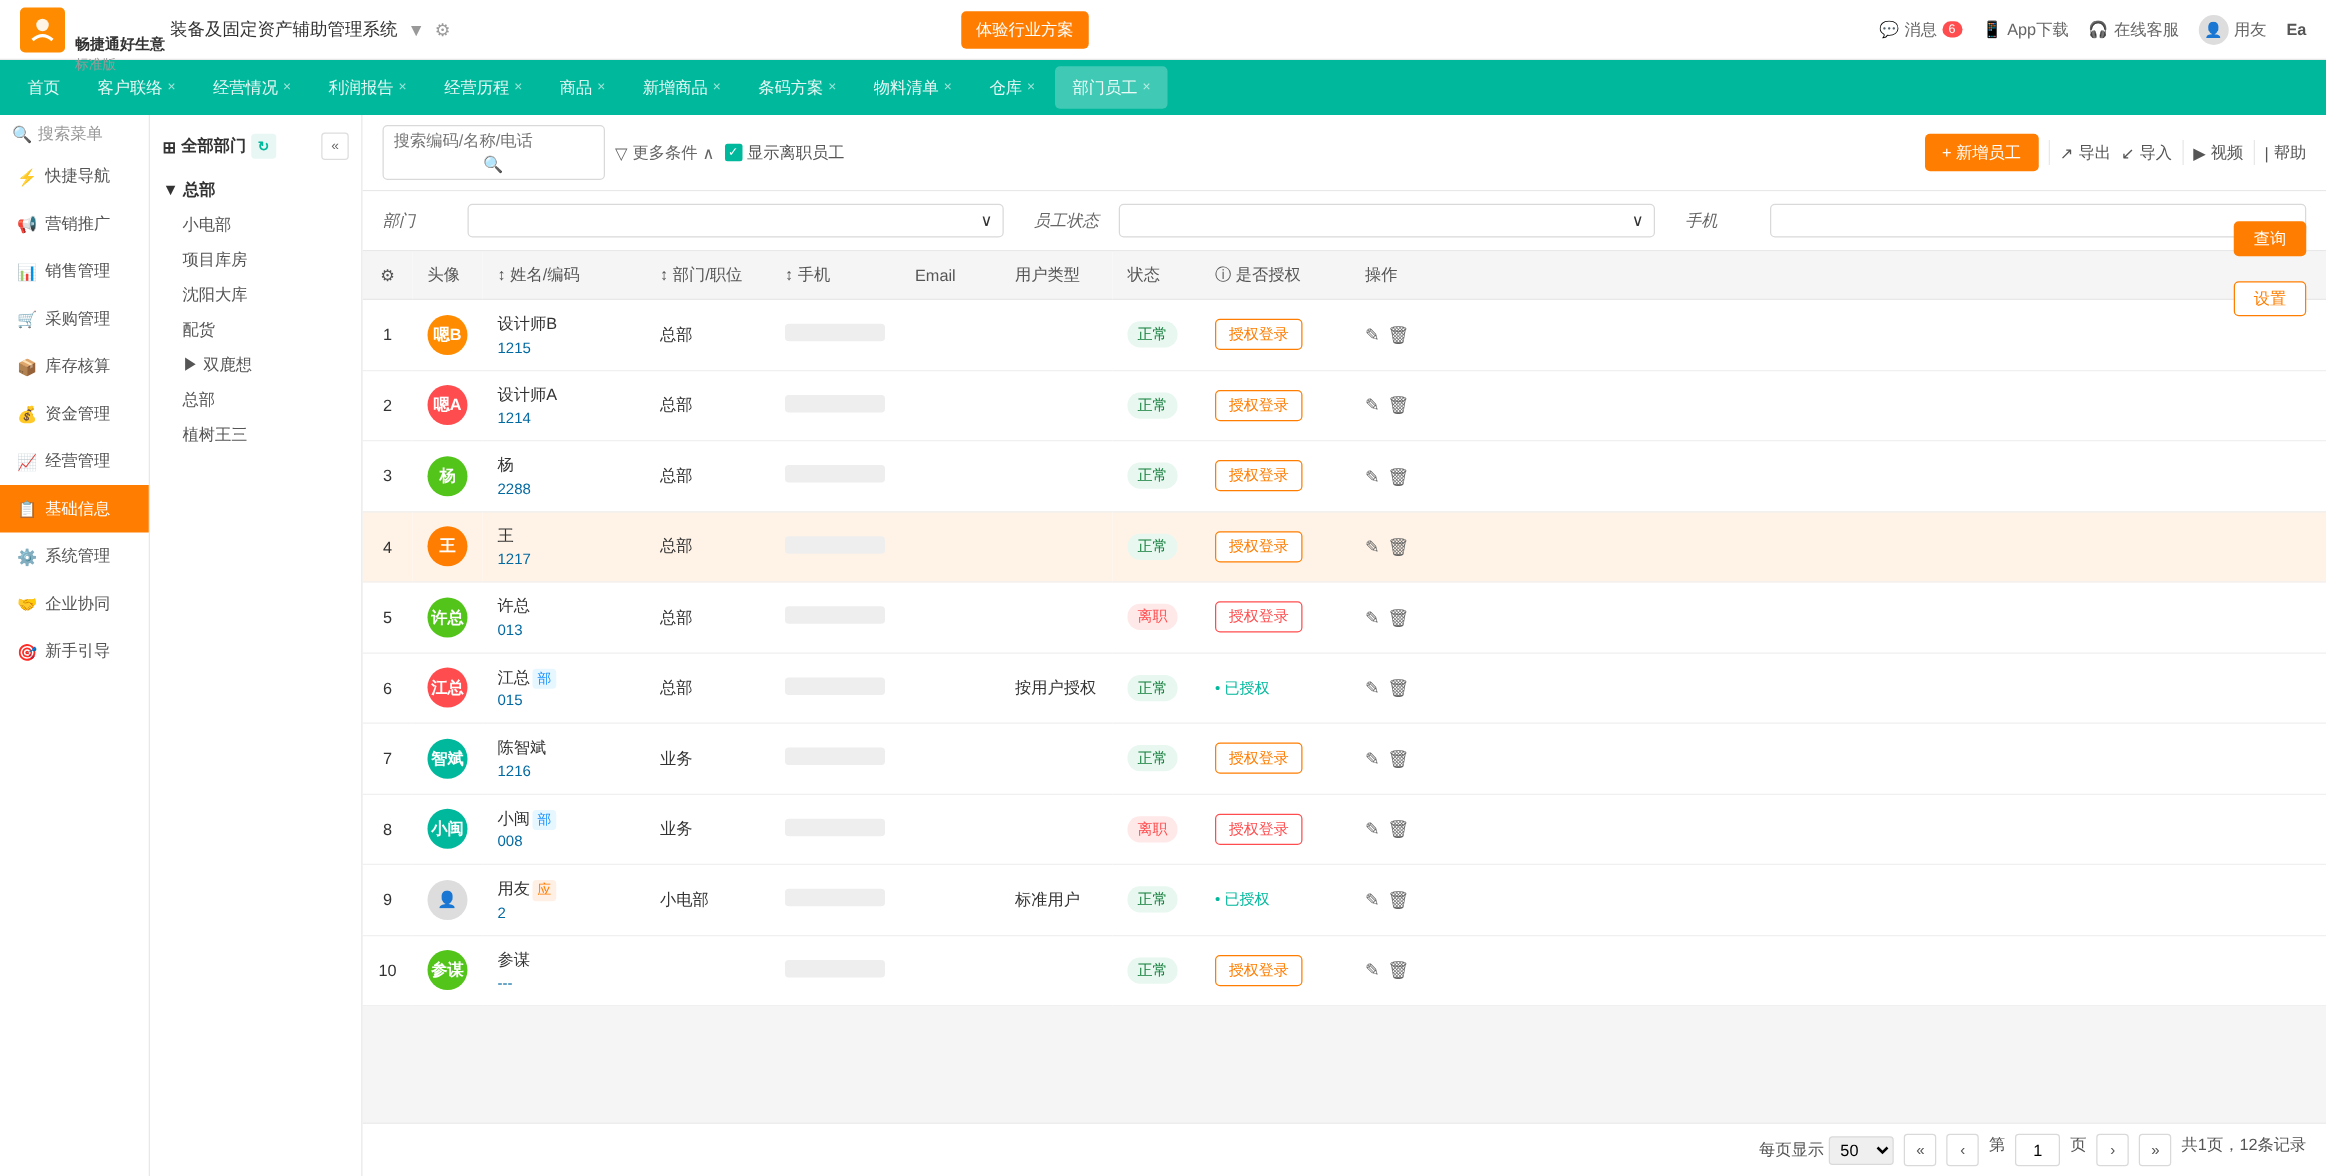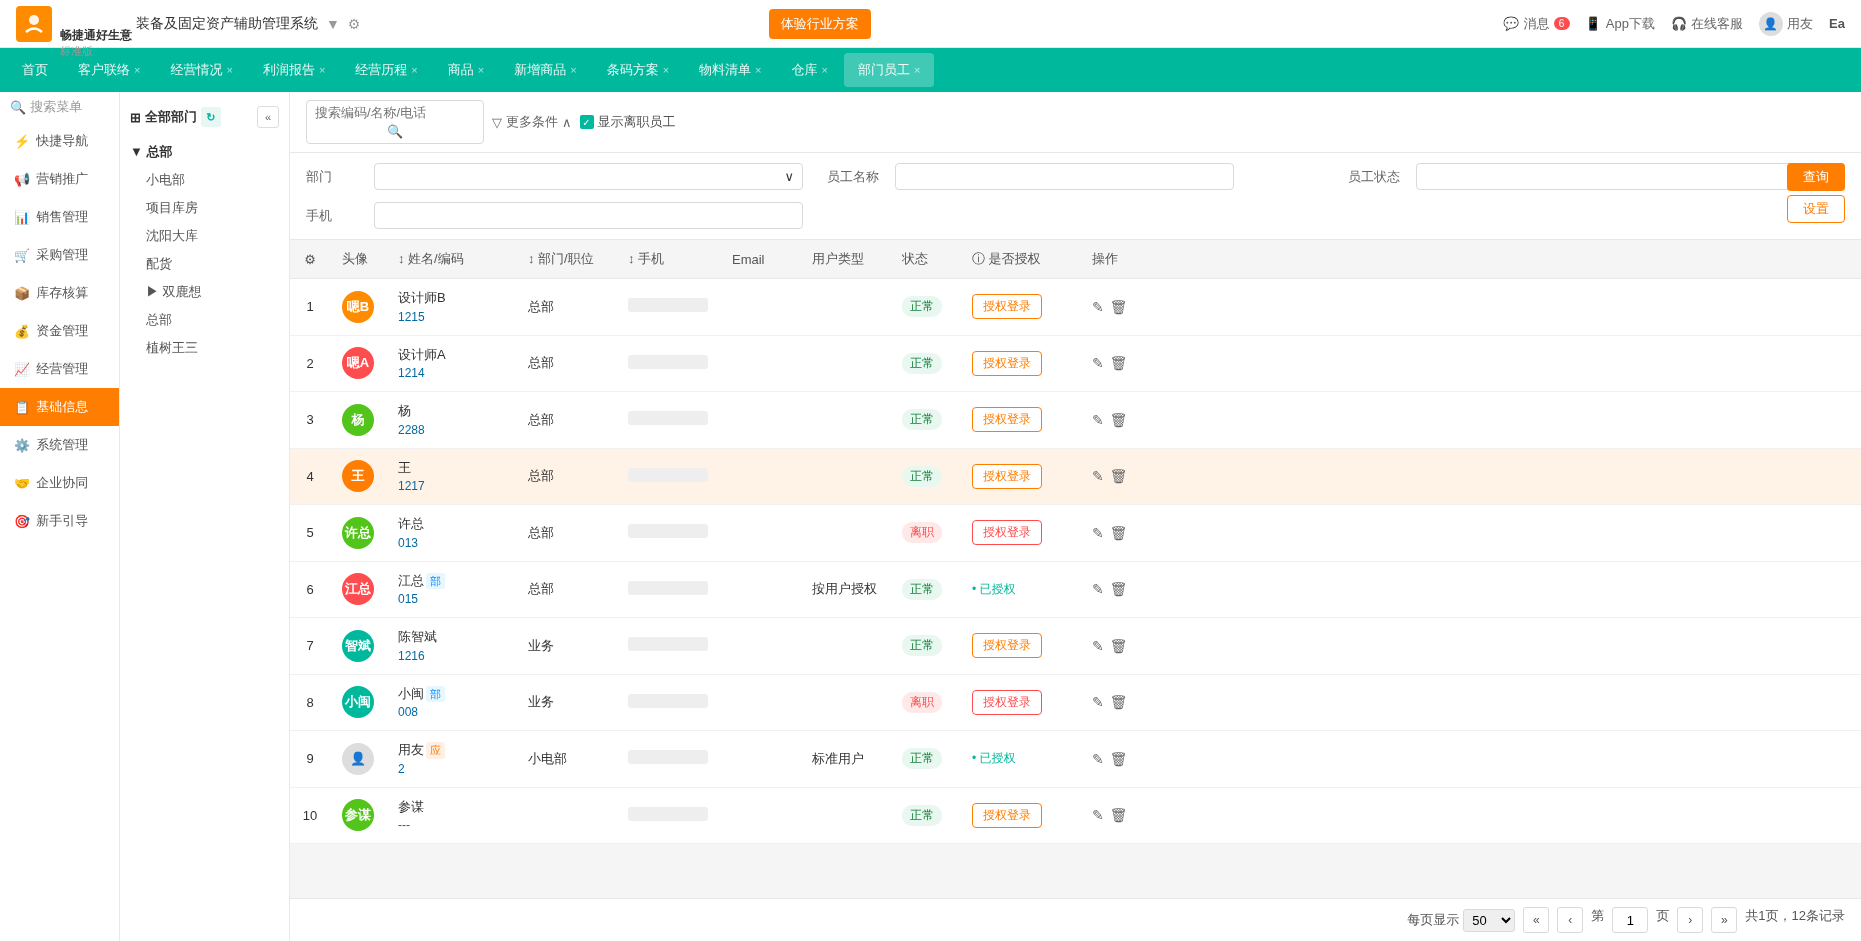--- a/index.html
+++ b/index.html
@@ -258,20 +258,21 @@
     .form-row {
       display: flex;
       align-items: center;
       gap: 8px;
     }
     .form-label {
       color: #666;
       white-space: nowrap;
       font-size: 13px;
       min-width: 60px;
+      font-style: italic;
     }
     .form-input {
       flex: 1;
       border: 1px solid #d9d9d9;
       border-radius: 4px;
       padding: 5px 8px;
       font-size: 13px;
       outline: none;
       color: #333;
     }
@@ -285,24 +286,24 @@
       color: #333;
       background: #fff;
       display: flex;
       align-items: center;
       justify-content: space-between;
       cursor: pointer;
     }
     .adv-action-btns {
       position: absolute;
       right: 16px;
-      top: 10px;
+      top: 24px;
       display: flex;
       flex-direction: column;
-      gap: 4px;
+      gap: 20px;
     }
     .query-btn {
       background: #ff7d00;
       color: white;
       border: none;
       border-radius: 4px;
       padding: 5px 16px;
       cursor: pointer;
       font-size: 13px;
     }
@@ -627,33 +628,51 @@
       </div>
       <div class="filter-btn">
         <span>▽</span>
         <span>更多条件</span>
         <span>∧</span>
       </div>
       <div class="checkbox-label">
         <div class="checkbox-checked">✓</div>
         <span>显示离职员工</span>
       </div>
+      <div class="filter-right">
+        <button class="add-btn">+ 新增员工</button>
+        <div class="divider-v"></div>
+        <div class="icon-btn">
+          <span>↗</span>
+          <span>导出</span>
+        </div>
+        <div class="icon-btn">
+          <span>↙</span>
+          <span>导入</span>
+        </div>
+        <div class="divider-v"></div>
+        <div class="icon-btn">
+          <span>▶</span>
+          <span>视频</span>
+        </div>
+        <div class="divider-v"></div>
+        <div class="icon-btn">
+          <span>|</span>
+          <span>帮助</span>
+        </div>
+      </div>
     </div>
 
     <div class="adv-search">
       <div class="form-row">
         <span class="form-label">部门</span>
         <div class="form-select">
           <span></span>
           <span>∨</span>
         </div>
-      </div>
-      <div class="form-row" style="padding-right:90px;">
-        <span class="form-label">员工名称</span>
-        <input class="form-input" type="text" style="">
       </div>
       <div class="form-row">
         <span class="form-label">员工状态</span>
         <div class="form-select">
           <span></span>
           <span>∨</span>
         </div>
       </div>
       <div class="form-row">
         <span class="form-label">手机</span>

